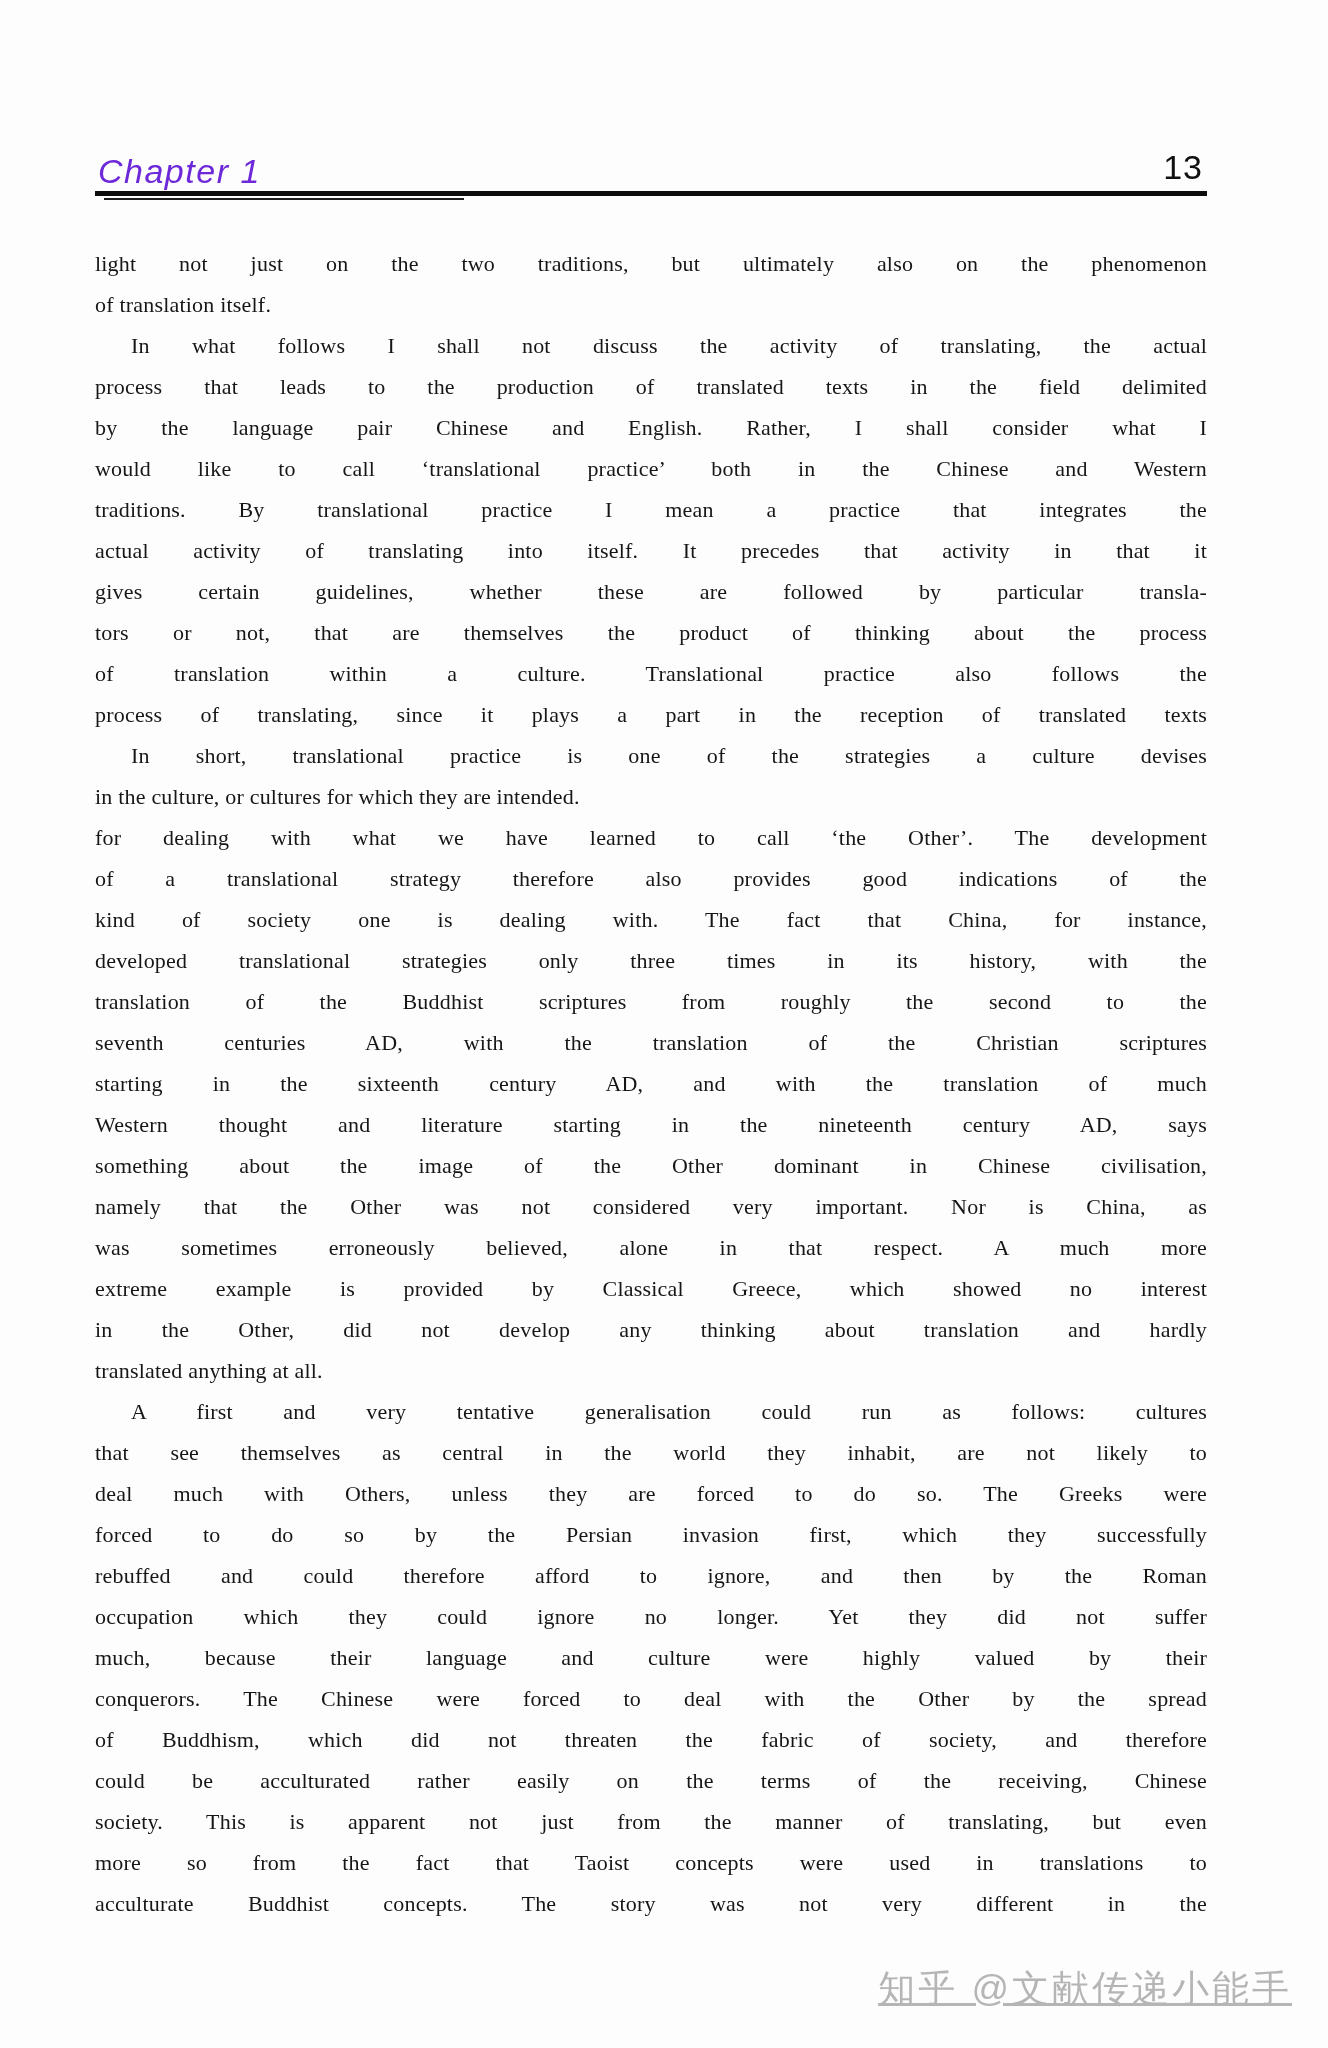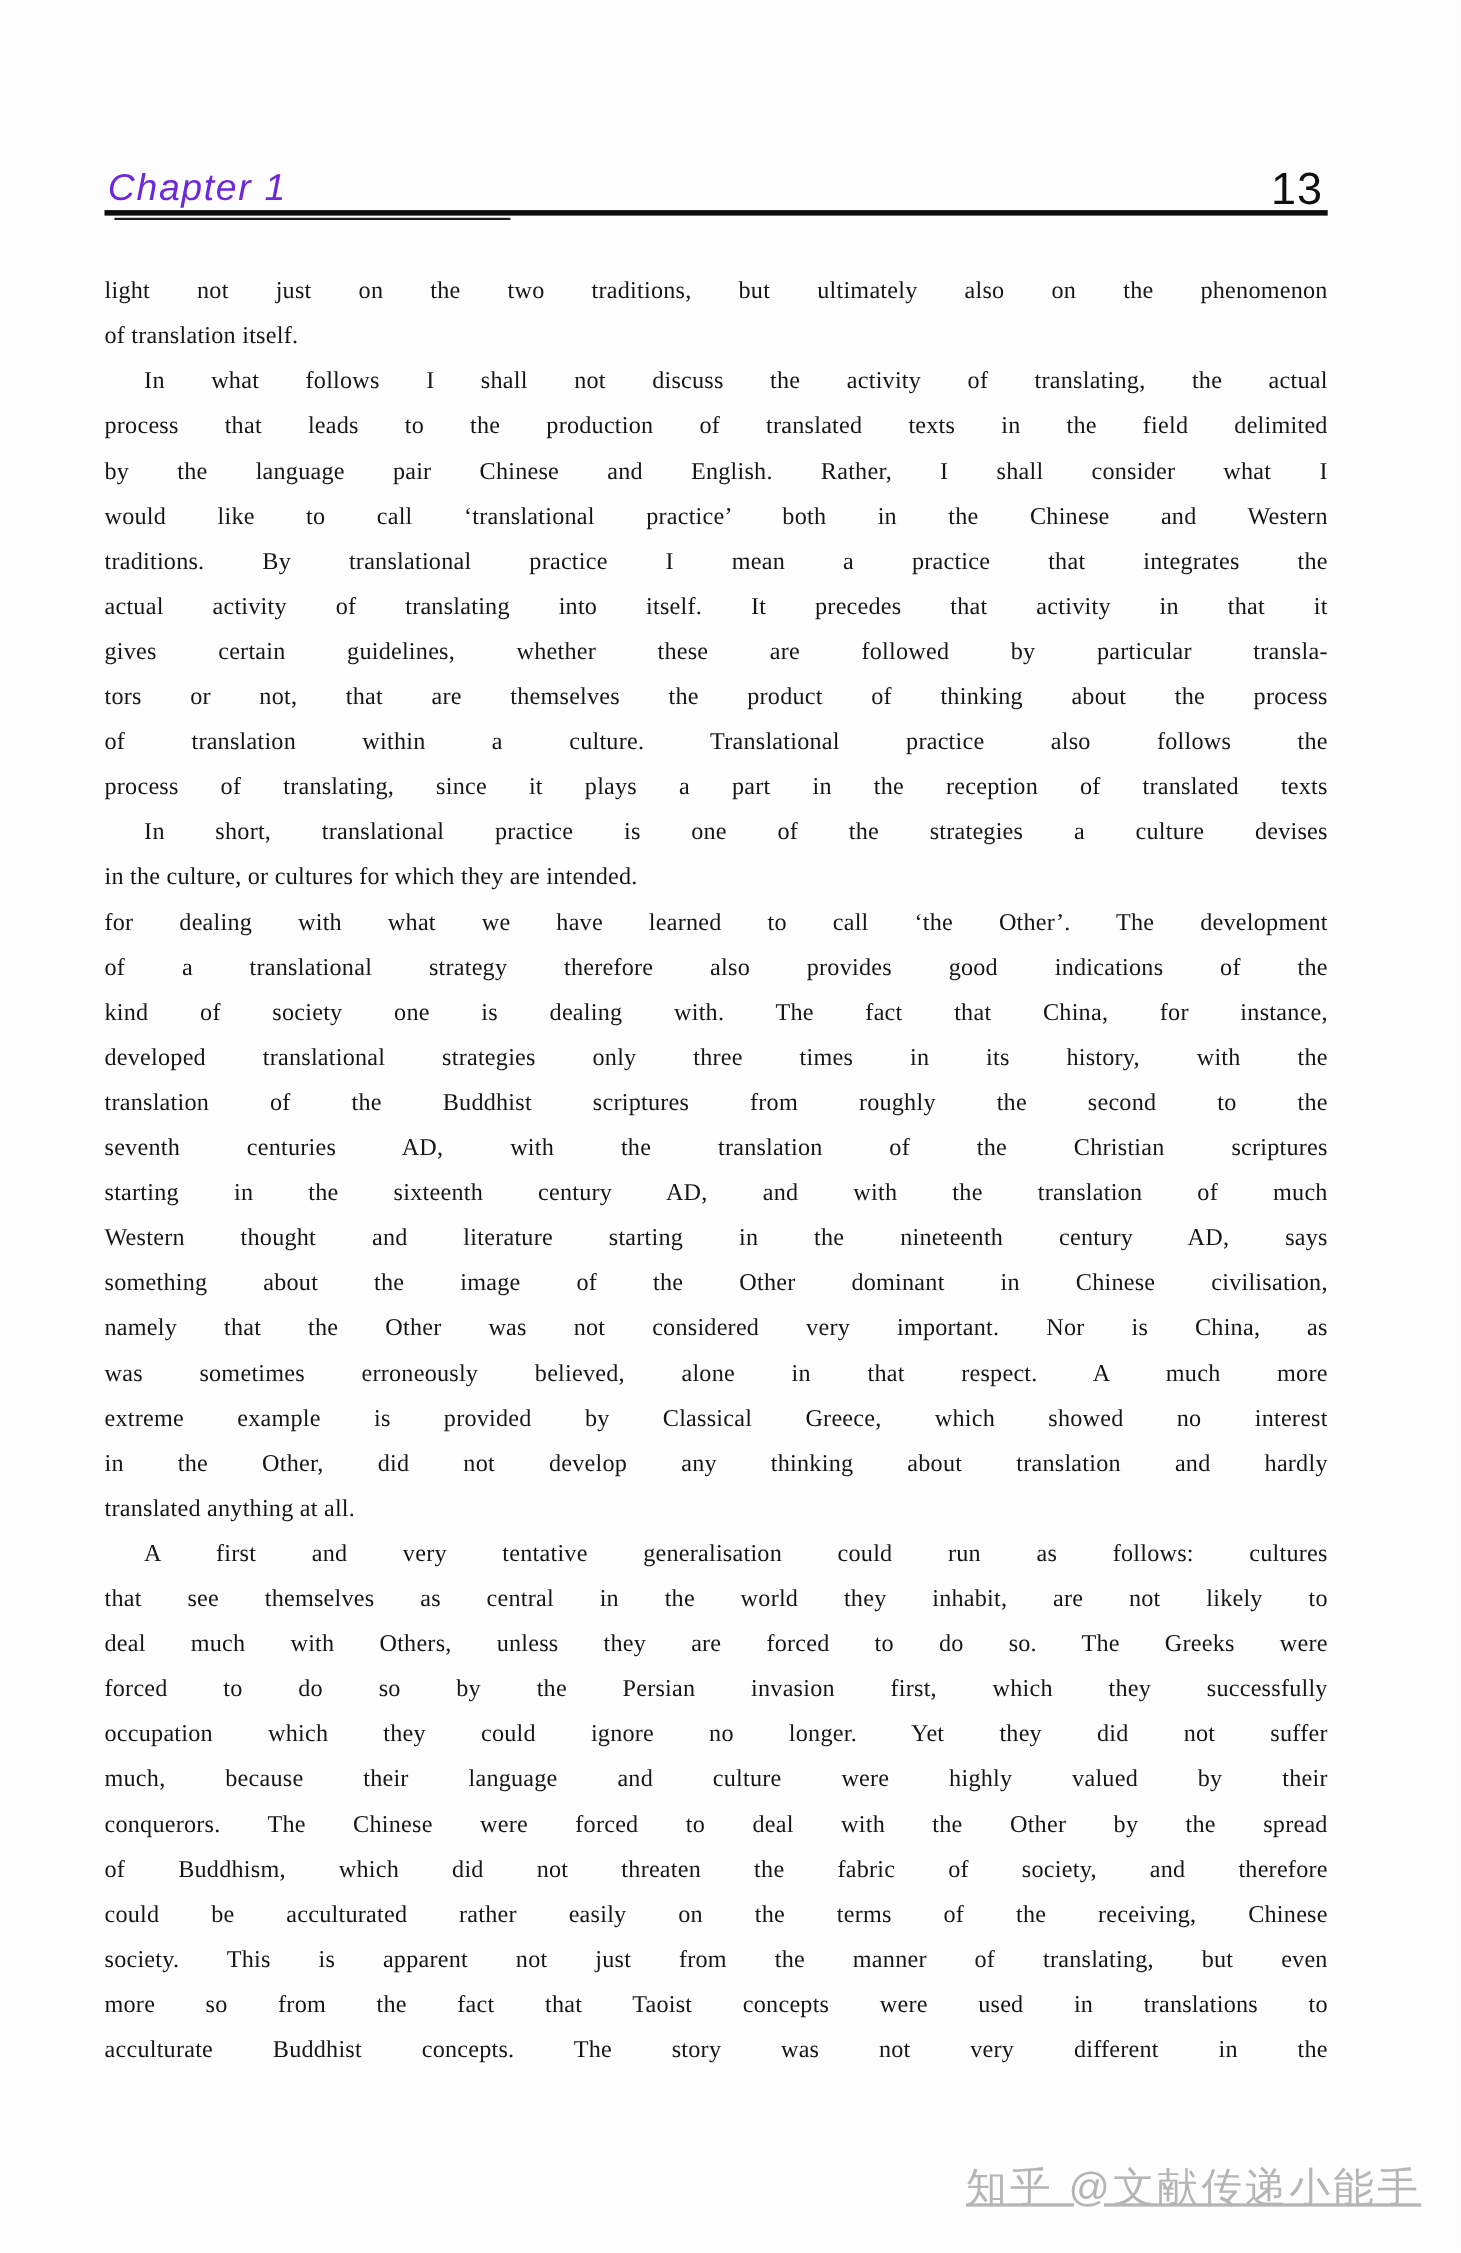--- a/index.html
+++ b/index.html
@@ -20,21 +20,21 @@
     font-style: italic;
     font-size: 34px;
     letter-spacing: 1.5px;
     color: #6d28d9;
   }
   .pagenum {
     position: absolute;
     top: 148px;
     right: 125px;
     font-family: "Liberation Sans", sans-serif;
-    font-size: 41px;
+    font-size: 34px;
     letter-spacing: 1px;
     color: #101010;
   }
   .rule {
     position: absolute;
     left: 95px;
     top: 191px;
     width: 1112px;
     height: 5px;
     background: #0d0d0d;
@@ -111,20 +111,21 @@
       <div class="text-line">something about the image of the Other dominant in Chinese civilisation,</div>
       <div class="text-line">namely that the Other was not considered very important. Nor is China, as</div>
       <div class="text-line">was sometimes erroneously believed, alone in that respect. A much more</div>
       <div class="text-line">extreme example is provided by Classical Greece, which showed no interest</div>
       <div class="text-line">in the Other, did not develop any thinking about translation and hardly</div>
       <div class="text-line no-justify">translated anything at all.</div>
       <div class="text-line indent">A first and very tentative generalisation could run as follows: cultures</div>
       <div class="text-line">that see themselves as central in the world they inhabit, are not likely to</div>
       <div class="text-line">deal much with Others, unless they are forced to do so. The Greeks were</div>
       <div class="text-line">forced to do so by the Persian invasion first, which they successfully</div>
+      <div class="text-line">rebuffed and could therefore afford to ignore, and then by the Roman</div>
       <div class="text-line">occupation which they could ignore no longer. Yet they did not suffer</div>
       <div class="text-line">much, because their language and culture were highly valued by their</div>
       <div class="text-line">conquerors. The Chinese were forced to deal with the Other by the spread</div>
       <div class="text-line">of Buddhism, which did not threaten the fabric of society, and therefore</div>
       <div class="text-line">could be acculturated rather easily on the terms of the receiving, Chinese</div>
       <div class="text-line">society. This is apparent not just from the manner of translating, but even</div>
       <div class="text-line">more so from the fact that Taoist concepts were used in translations to</div>
       <div class="text-line">acculturate Buddhist concepts. The story was not very different in the</div>
     </div>
 

